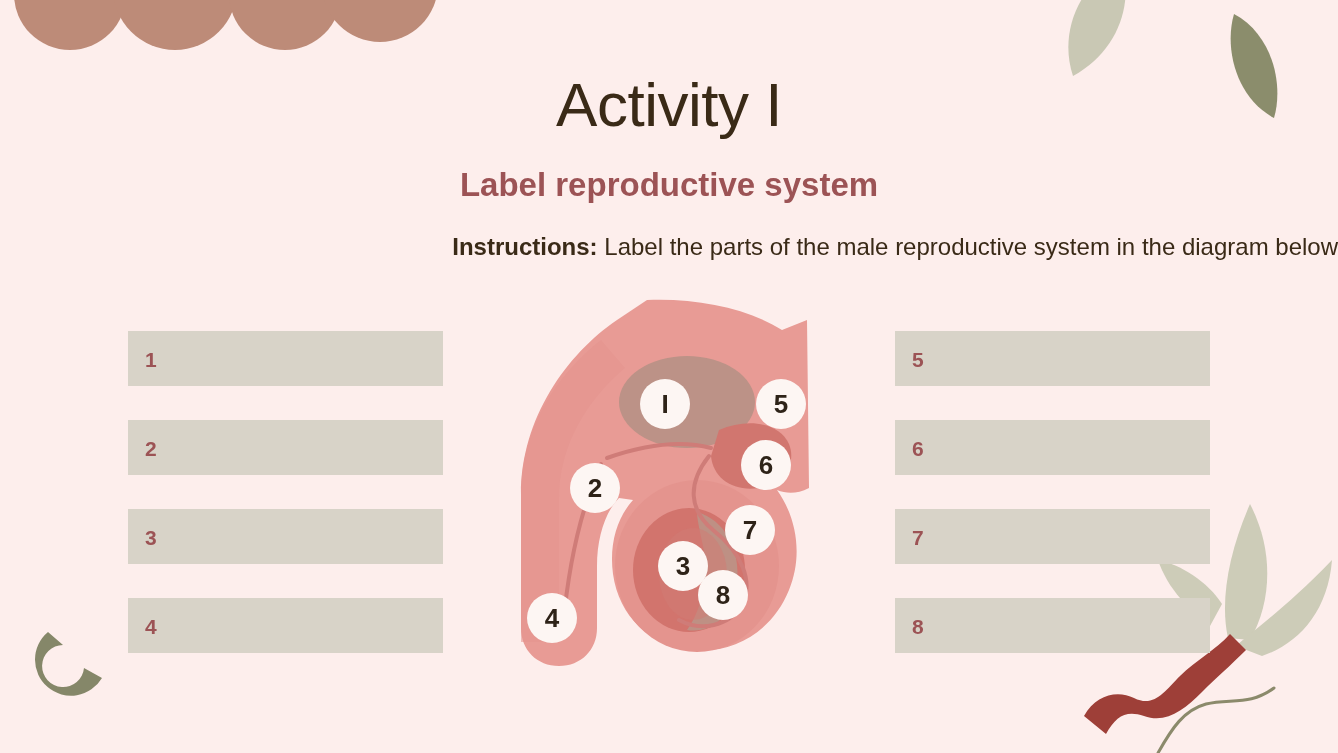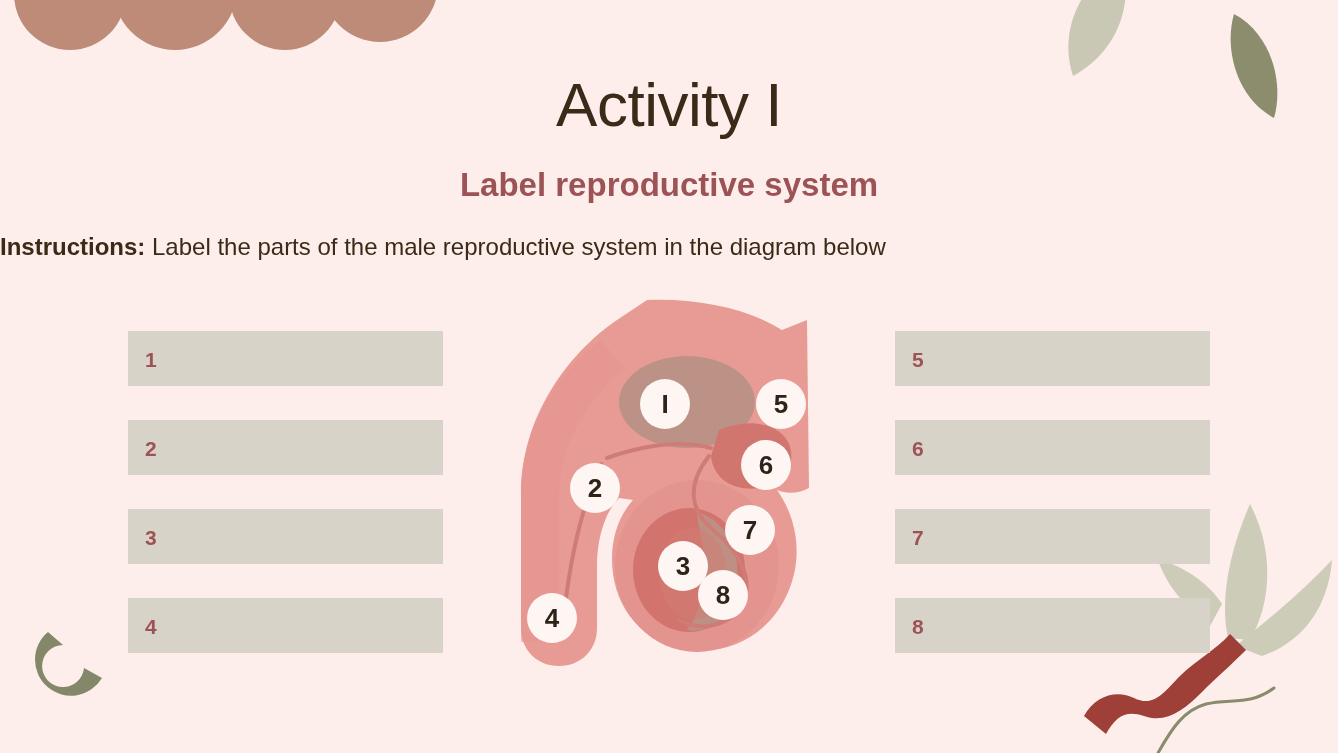--- a/index.html
+++ b/index.html
@@ -82,21 +82,21 @@
     font-size: 33px;
     font-weight: bold;
     color: #9c5355;
     line-height: 1;
   }
   #instructions {
     position: absolute;
     left: 0;
     top: 233px;
     width: 1338px;
-    text-align: left;
+    text-align: right;
     font-size: 24px;
     color: #3a2a17;
     line-height: 1.2;
   }
   #instructions .lead {
     font-weight: bold;
   }
 
   
   .answer-box {

